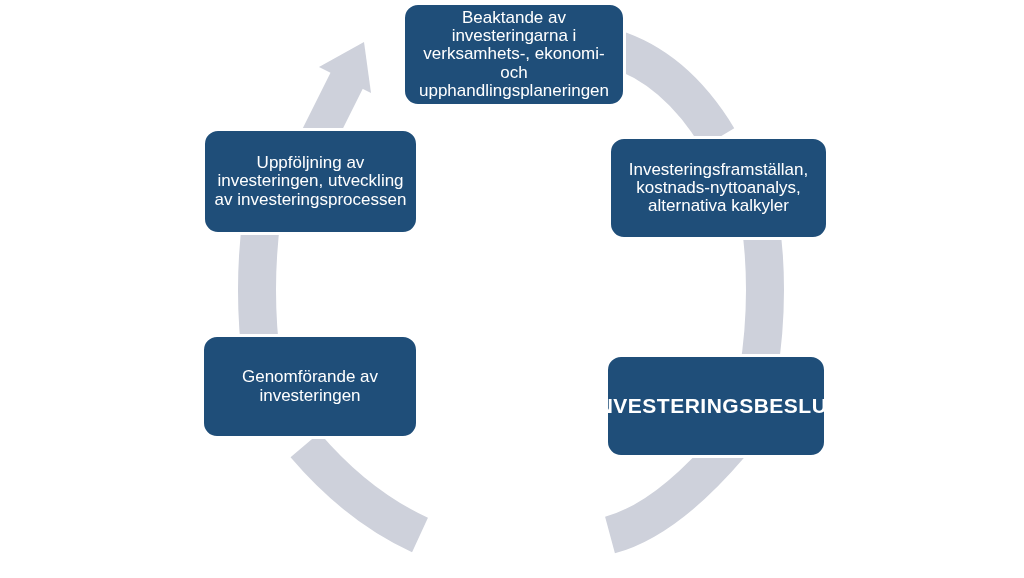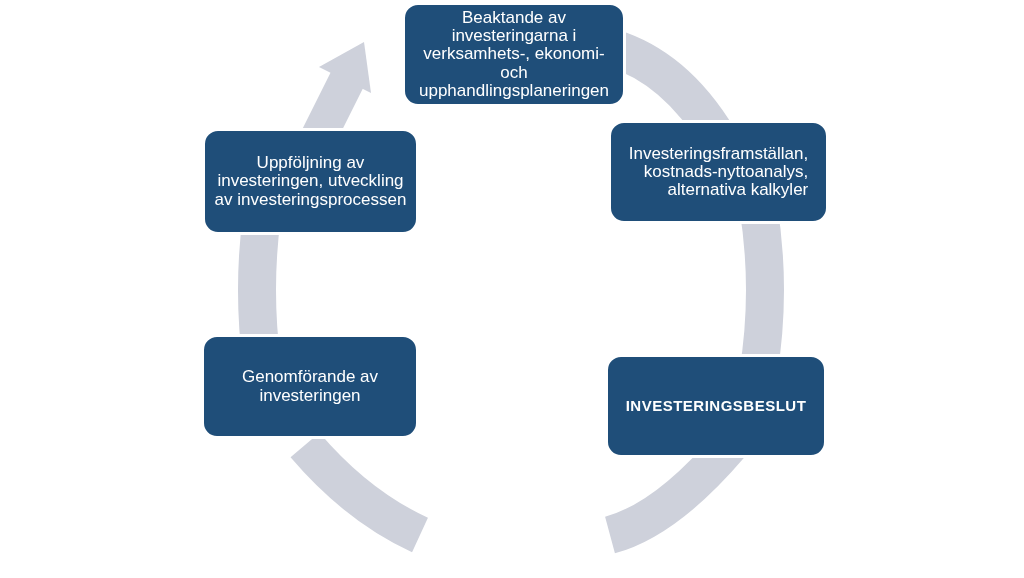--- a/index.html
+++ b/index.html
@@ -32,23 +32,23 @@
     display: flex;
     align-items: center;
     justify-content: center;
     text-align: center;
     color: var(--text-color, #ffffff);
     font-size: 17px;
     line-height: 1.07;
     padding: 2px 4px;
   }
   .box .label { white-space: pre-line; }
-  .box.emphasis { font-weight: bold; font-size: 15px; letter-spacing: 0.5px; align-items: center; }
+  .box.emphasis { font-weight: bold; font-size: 21px; letter-spacing: 0.5px; align-items: center; }
   .box-top         { left: 402px; top: 2px;   width: 224px; height: 105px; }
-  .box-right-upper { left: 608px; top: 120px; width: 221px; height: 104px; text-align: right; }
+  .box-right-upper { left: 608px; top: 136px; width: 221px; height: 104px; }
   .box-right-lower { left: 605px; top: 354px; width: 222px; height: 104px; }
   .box-bottom      { left: 402px; top: 469px; width: 221px; height: 105px; }
   .box-left-lower  { left: 201px; top: 334px; width: 218px; height: 105px; }
   .box-left-upper  { left: 202px; top: 128px; width: 217px; height: 107px; }
 </style>
 </head>
 <body>
 
 <div class="stage">
 

